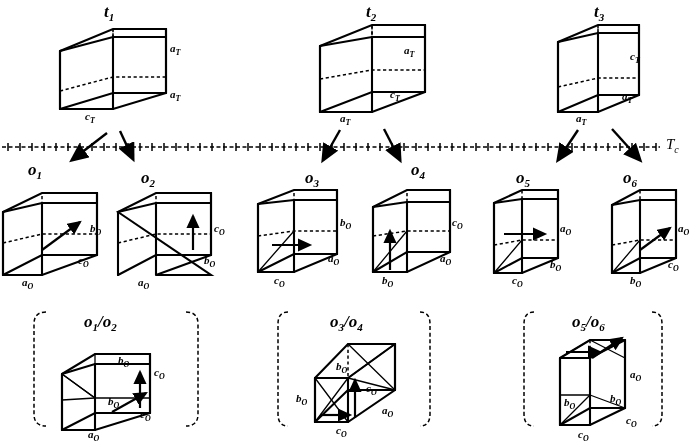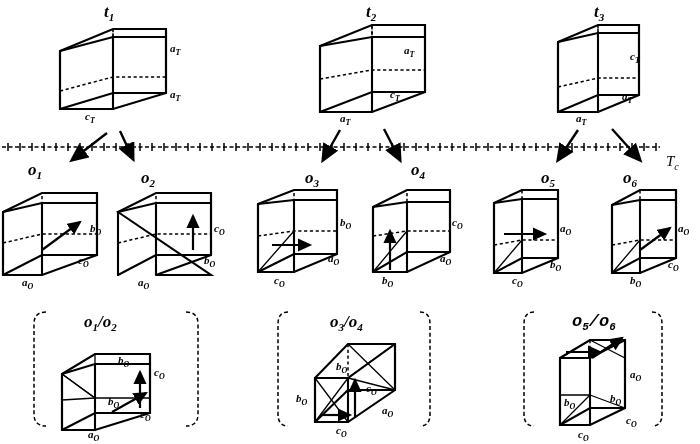--- a/index.html
+++ b/index.html
@@ -294,27 +294,27 @@
   <div class="lbl axis-lbl" style="left:85px;top:110px;"><span>c</span><sub>T</sub></div>
 
   <div class="lbl axis-lbl" style="left:404px;top:44px;"><span>a</span><sub>T</sub></div>
   <div class="lbl axis-lbl" style="left:390px;top:88px;"><span>c</span><sub>T</sub></div>
   <div class="lbl axis-lbl" style="left:340px;top:112px;"><span>a</span><sub>T</sub></div>
 
   <div class="lbl axis-lbl" style="left:630px;top:50px;"><span>c</span><sub>T</sub></div>
   <div class="lbl axis-lbl" style="left:622px;top:90px;"><span>a</span><sub>T</sub></div>
   <div class="lbl axis-lbl" style="left:576px;top:112px;"><span>a</span><sub>T</sub></div>
 
-  <div class="tc-lbl" style="left:666px;top:136px;margin-top:17px;"><span>T</span><sub>c</sub></div>
+  <div class="tc-lbl" style="left:666px;top:136px;"><span>T</span><sub>c</sub></div>
 
   <div class="lbl cell-title" style="left:28px;top:160px;"><span>o</span><sub>1</sub></div>
   <div class="lbl cell-title" style="left:141px;top:168px;"><span>o</span><sub>2</sub></div>
   <div class="lbl cell-title" style="left:305px;top:168px;"><span>o</span><sub>3</sub></div>
   <div class="lbl cell-title" style="left:411px;top:160px;"><span>o</span><sub>4</sub></div>
-  <div class="lbl cell-title" style="left:541px;top:168px;"><span>o</span><sub>5</sub></div>
+  <div class="lbl cell-title" style="left:516px;top:168px;"><span>o</span><sub>5</sub></div>
   <div class="lbl cell-title" style="left:623px;top:168px;"><span>o</span><sub>6</sub></div>
 
   <div class="lbl axis-lbl" style="left:90px;top:222px;"><span>b</span><sub>O</sub></div>
   <div class="lbl axis-lbl" style="left:78px;top:254px;"><span>c</span><sub>O</sub></div>
   <div class="lbl axis-lbl" style="left:22px;top:276px;"><span>a</span><sub>O</sub></div>
 
   <div class="lbl axis-lbl" style="left:214px;top:222px;"><span>c</span><sub>O</sub></div>
   <div class="lbl axis-lbl" style="left:204px;top:254px;"><span>b</span><sub>O</sub></div>
   <div class="lbl axis-lbl" style="left:138px;top:276px;"><span>a</span><sub>O</sub></div>
 
@@ -329,21 +329,21 @@
   <div class="lbl axis-lbl" style="left:560px;top:222px;"><span>a</span><sub>O</sub></div>
   <div class="lbl axis-lbl" style="left:550px;top:258px;"><span>b</span><sub>O</sub></div>
   <div class="lbl axis-lbl" style="left:512px;top:274px;"><span>c</span><sub>O</sub></div>
 
   <div class="lbl axis-lbl" style="left:678px;top:222px;"><span>a</span><sub>O</sub></div>
   <div class="lbl axis-lbl" style="left:668px;top:258px;"><span>c</span><sub>O</sub></div>
   <div class="lbl axis-lbl" style="left:630px;top:274px;"><span>b</span><sub>O</sub></div>
 
   <div class="lbl cell-title" style="left:84px;top:312px;font-family:Liberation Serif, serif;"><span>o</span><sub>1</sub><span>/</span><span>o</span><sub>2</sub></div>
   <div class="lbl cell-title" style="left:330px;top:312px;"><span>o</span><sub>3</sub><span>/</span><span>o</span><sub>4</sub></div>
-  <div class="lbl cell-title" style="left:572px;top:312px;font-family:Liberation Mono, monospace;"><span>o</span><sub>5</sub><span>/</span><span>o</span><sub>6</sub></div>
+  <div class="lbl cell-title" style="left:572px;top:312px;"><span>o</span><sub>5</sub><span>/</span><span>o</span><sub>6</sub></div>
 
   <div class="lbl axis-lbl" style="left:118px;top:354px;"><span>b</span><sub>O</sub></div>
   <div class="lbl axis-lbl" style="left:154px;top:366px;"><span>c</span><sub>O</sub></div>
   <div class="lbl axis-lbl" style="left:108px;top:395px;"><span>b</span><sub>O</sub></div>
   <div class="lbl axis-lbl" style="left:140px;top:408px;"><span>c</span><sub>O</sub></div>
   <div class="lbl axis-lbl" style="left:88px;top:428px;"><span>a</span><sub>O</sub></div>
 
   <div class="lbl axis-lbl" style="left:296px;top:392px;"><span>b</span><sub>O</sub></div>
   <div class="lbl axis-lbl" style="left:336px;top:360px;"><span>b</span><sub>O</sub></div>
   <div class="lbl axis-lbl" style="left:366px;top:382px;"><span>c</span><sub>O</sub></div>

